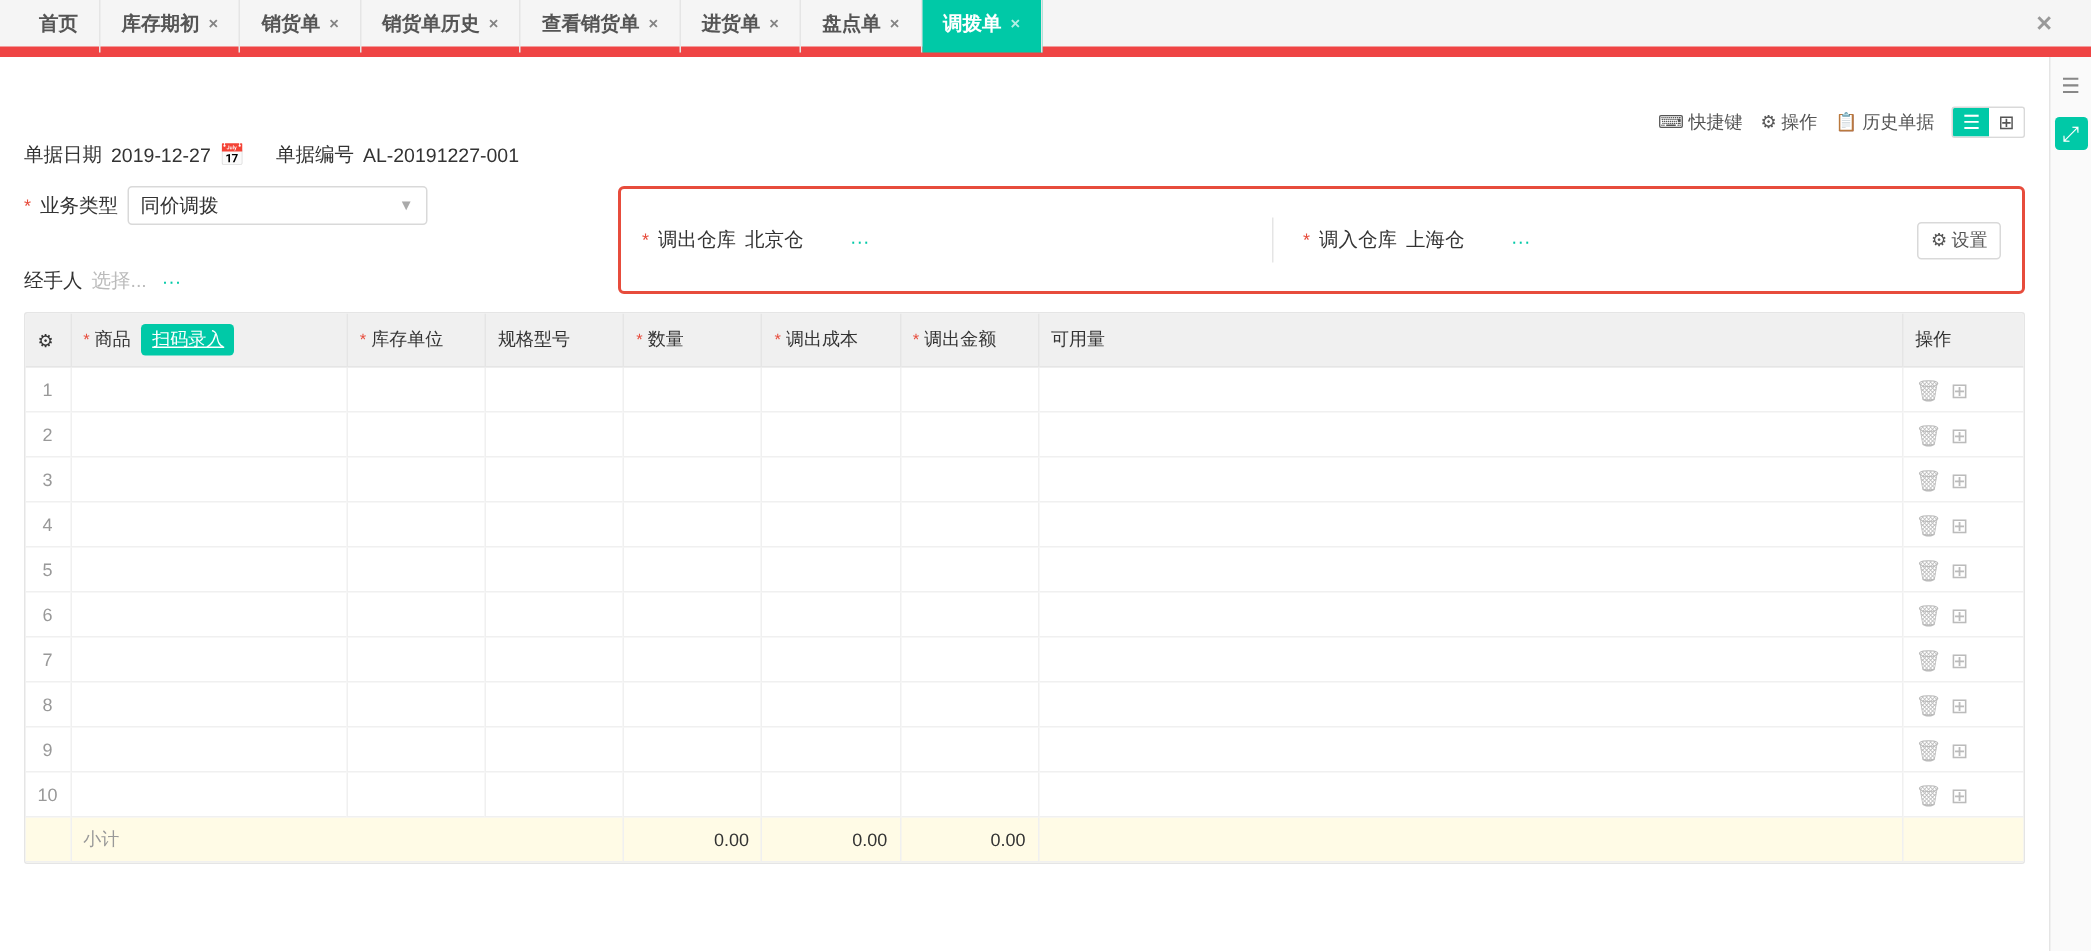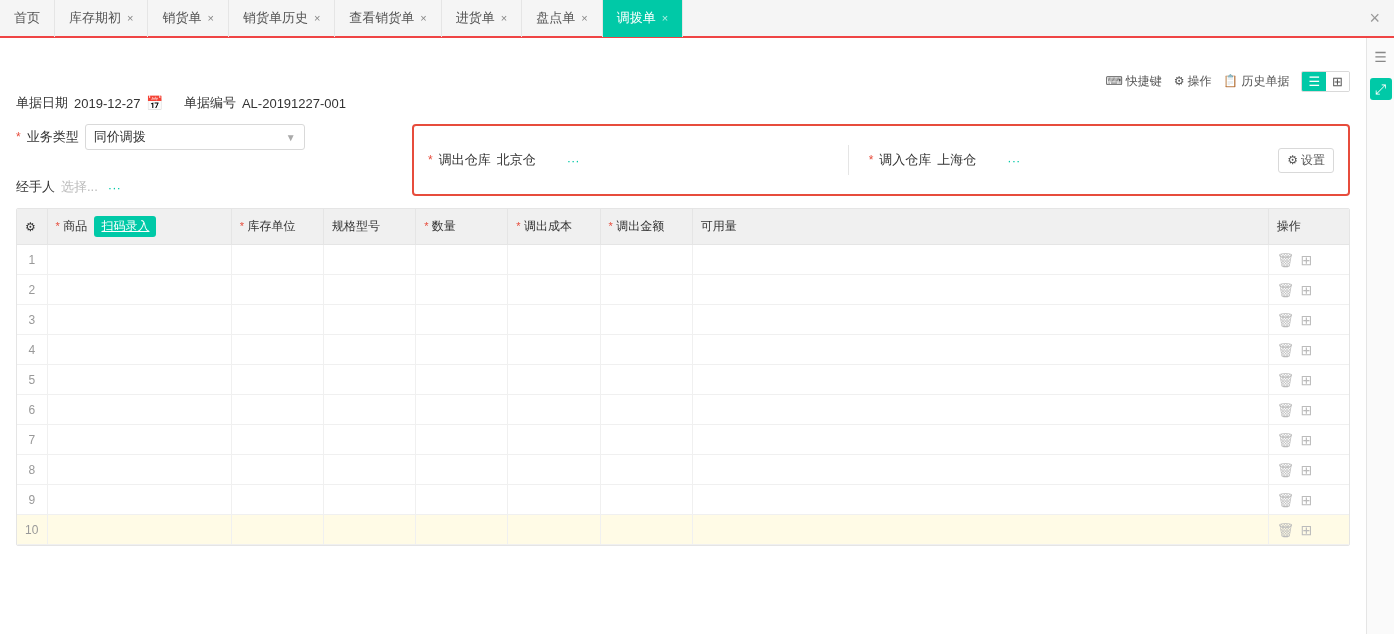--- a/index.html
+++ b/index.html
@@ -2,25 +2,26 @@
 <html><head>
   <meta charset="utf-8">
   <style>
     * { box-sizing: border-box; margin: 0; padding: 0; }
     body { font-family: -apple-system, BlinkMacSystemFont, 'PingFang SC', 'Microsoft YaHei', sans-serif; font-size: 13px; color: #333; background: #fff; }
 
     
     .tab-bar {
       display: flex;
       align-items: center;
-      border-bottom: 2px solid #ef4444;
+      border-bottom: 7px solid #ef4444;
       background: #f5f5f5;
-      padding: 0;
+      padding: 12px;
       height: 38px;
       position: relative;
+      font-weight: bold;
     }
     .tab-item {
       display: flex;
       align-items: center;
       padding: 0 14px;
       height: 38px;
       cursor: pointer;
       color: #555;
       font-size: 13px;
       border-right: 1px solid #e5e5e5;
@@ -135,21 +136,21 @@
       color: #333;
       min-width: 60px;
     }
     .field-dropdown {
       display: flex;
       align-items: center;
       gap: 4px;
       border: 1px solid #d9d9d9;
       border-radius: 3px;
       padding: 3px 8px;
-      width: 220px;
+      width: 200px;
       cursor: pointer;
       background: #fff;
       justify-content: space-between;
     }
     .field-dropdown .arrow { color: #aaa; font-size: 10px; }
     .more-btn {
       color: #00c9a7;
       cursor: pointer;
       font-size: 13px;
       margin-left: 4px;
@@ -602,20 +603,31 @@
     <td></td>
     <td></td>
     <td></td>
     <td>
       <div class="op-cell">
         <span class="op-icon">🗑</span>
         <span class="op-icon copy">⊞</span>
       </div>
     </td>
   </tr>
+            <tr style="background: rgb(255, 251, 230);">
+  <td class="row-num"></td>
+  <td colspan="3">
+    <span class="subtotal-label">小计</span>
+  </td>
+  <td style="text-align:right;">0.00</td>
+  <td style="text-align:right;">0.00</td>
+  <td style="text-align:right;">0.00</td>
+  <td></td>
+  <td></td>
+</tr>
           </tbody>
       </table>
     </div>
 
   </div>
 
   <div class="right-sidebar">
     <div class="sidebar-icon">☰</div>
     <div class="sidebar-icon active">⤢</div>
   </div>

